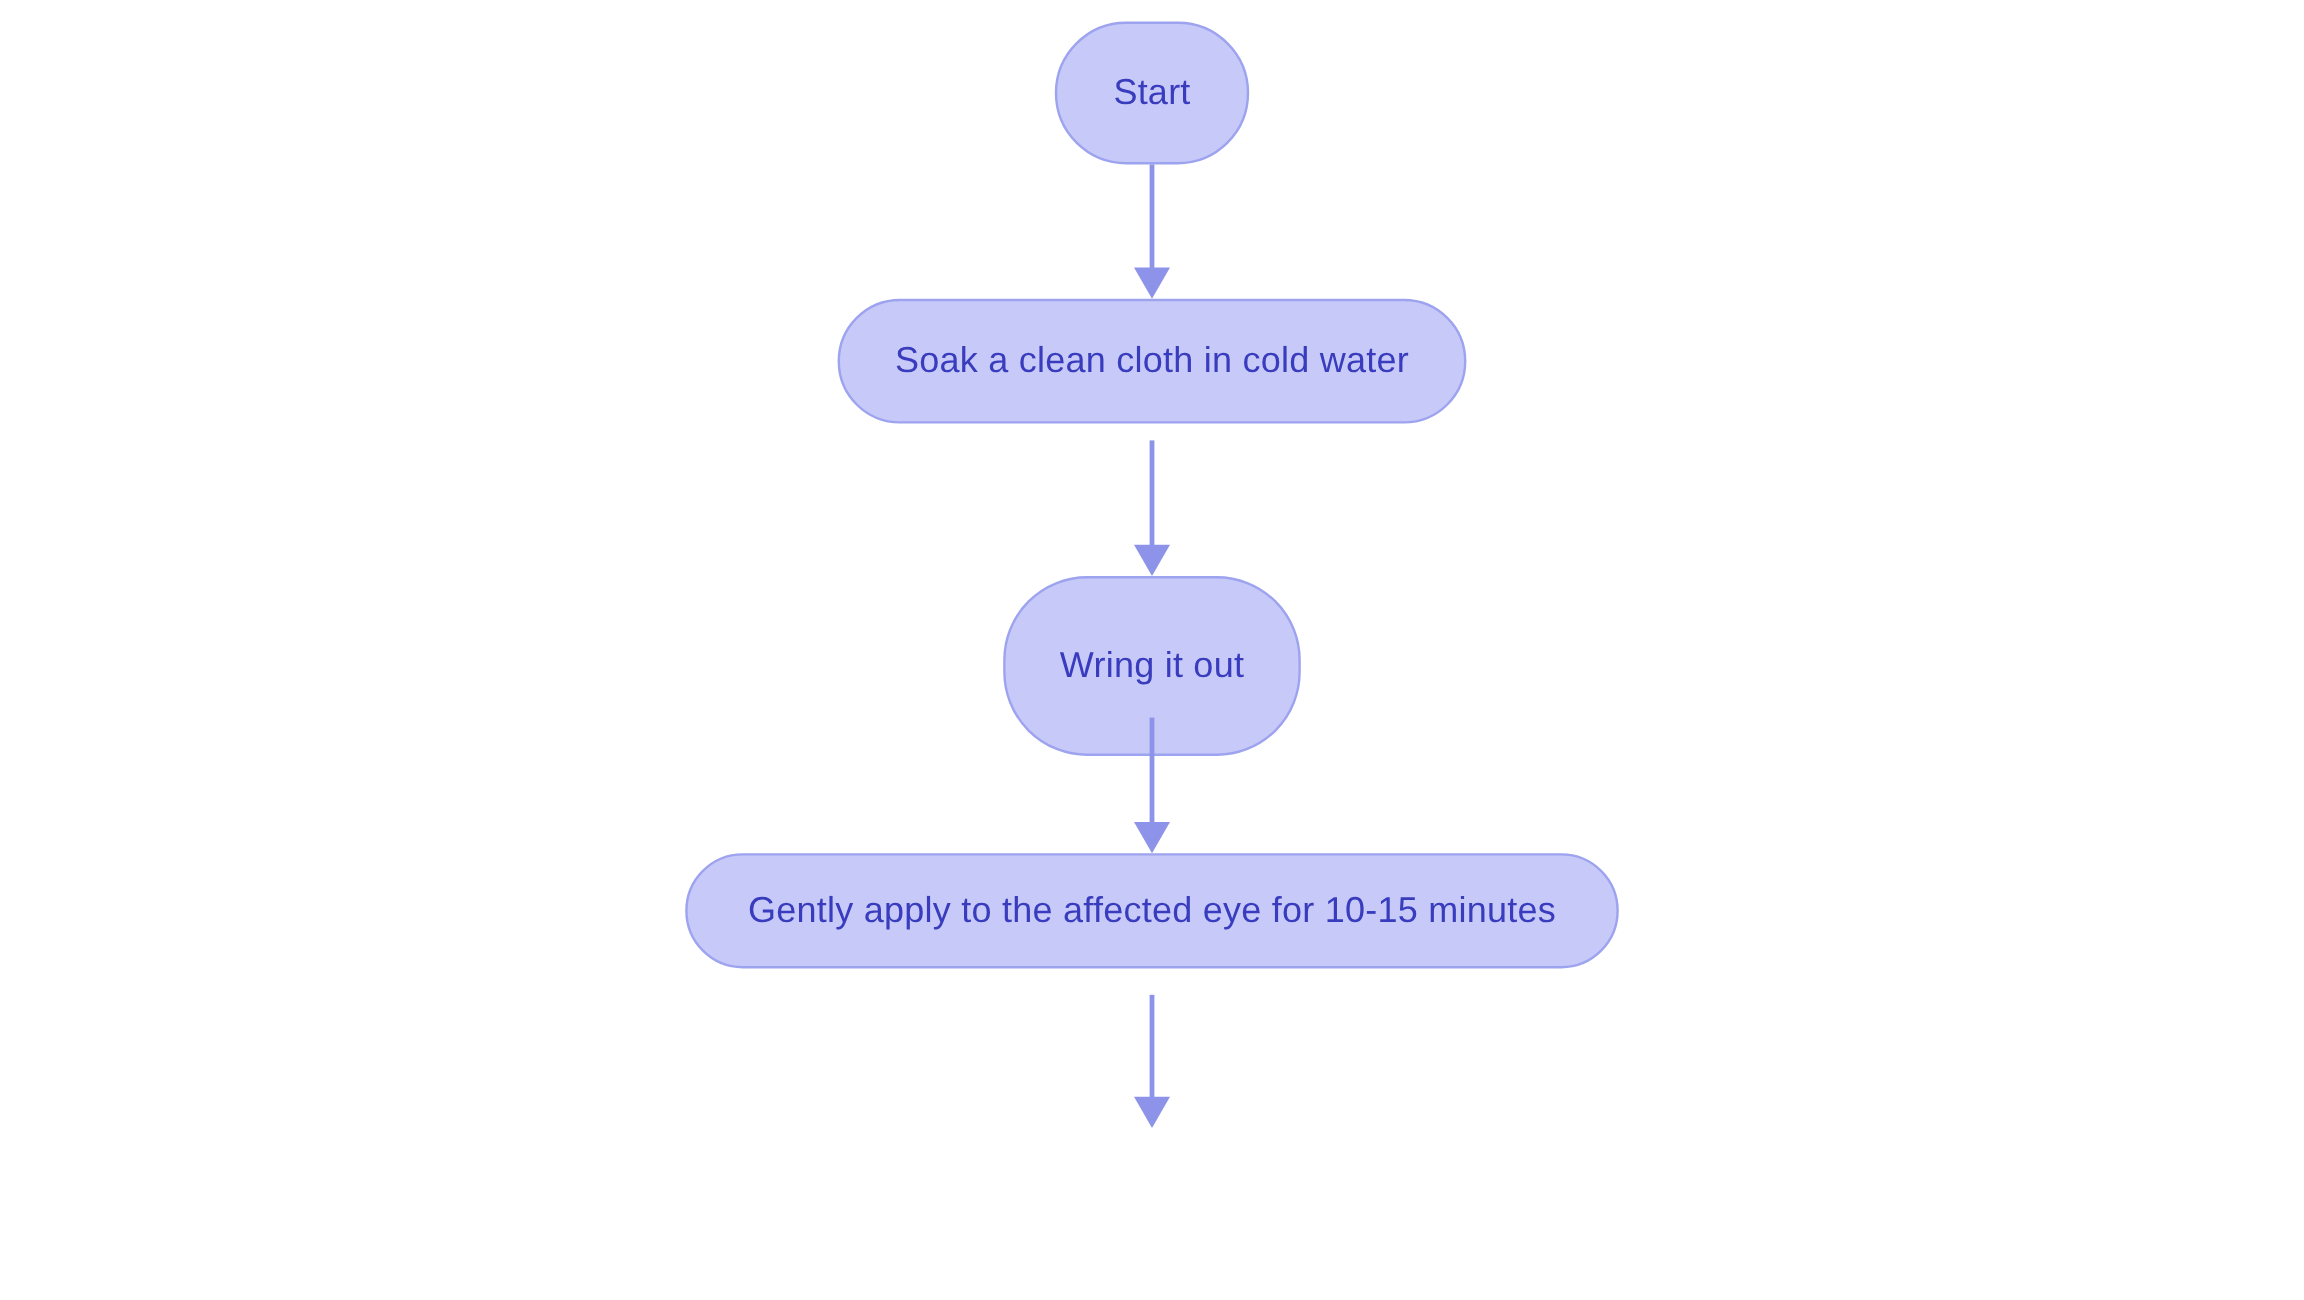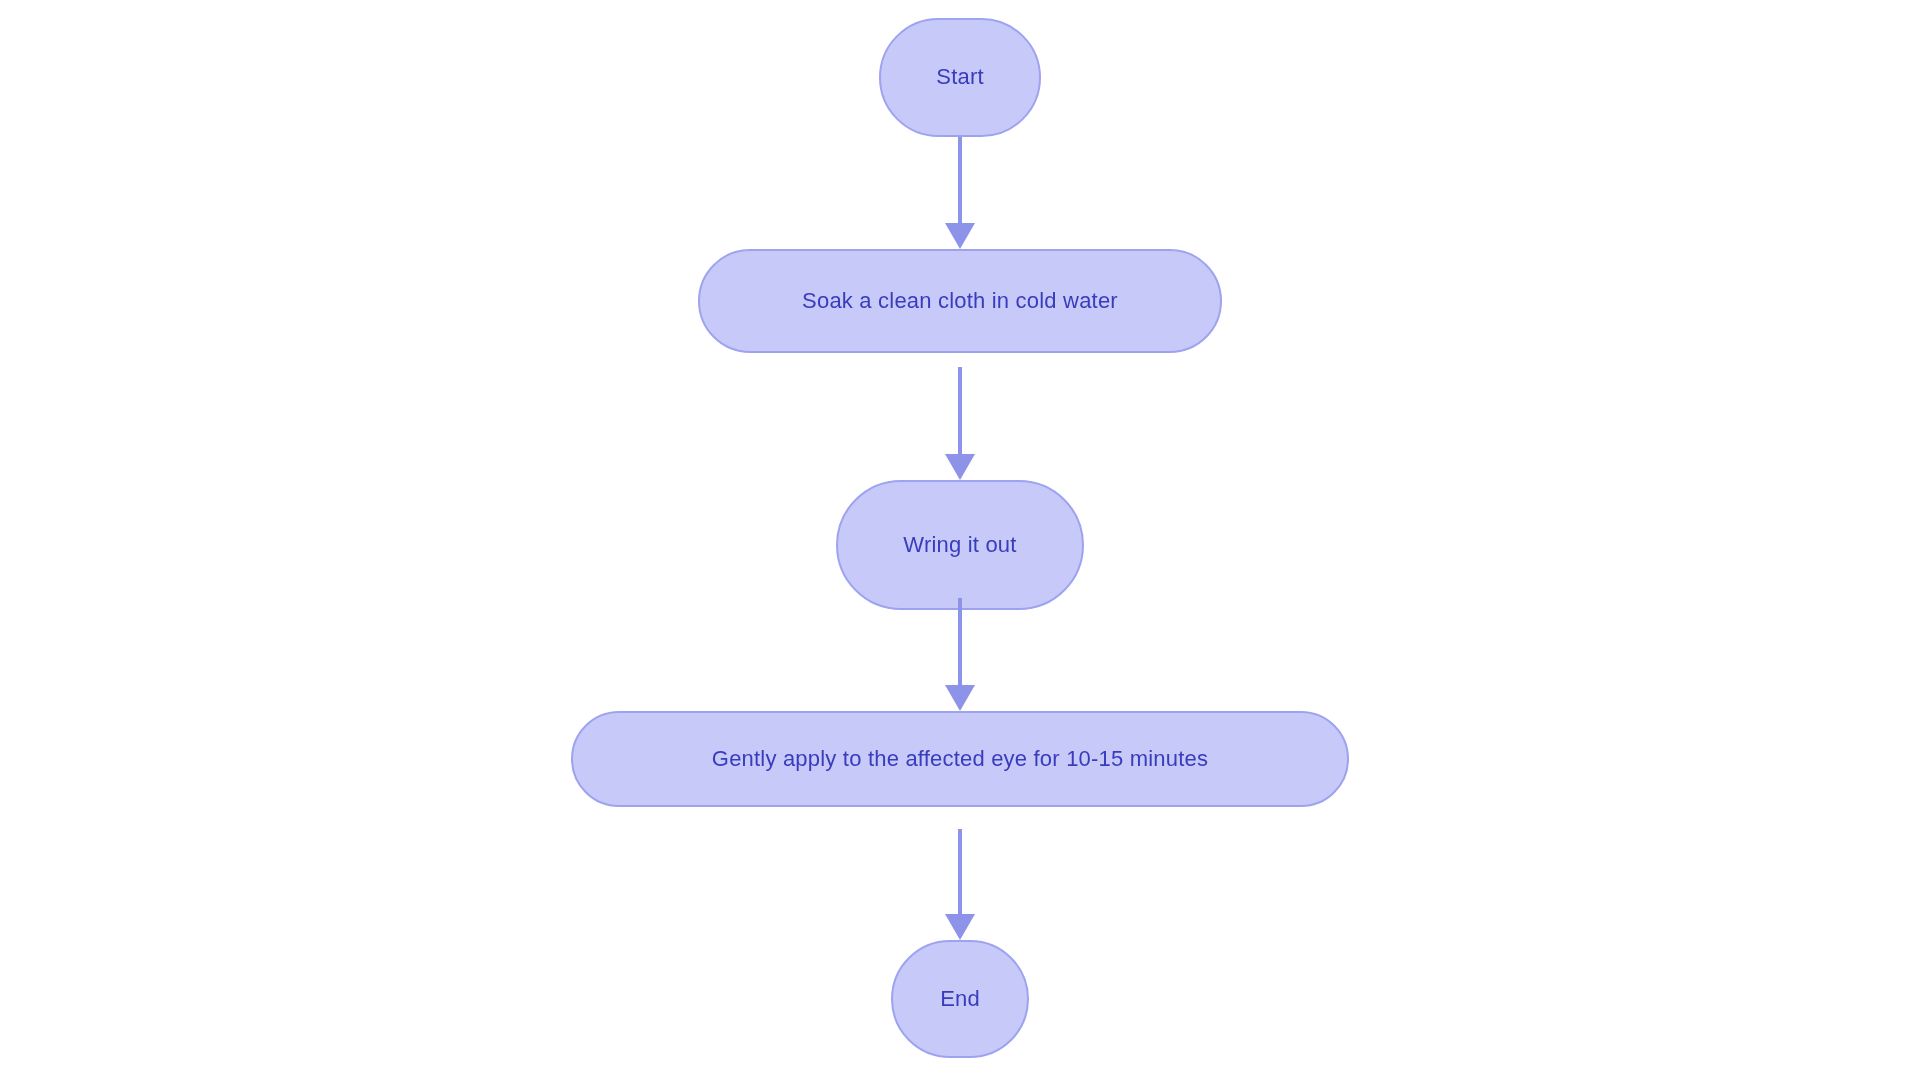--- a/index.html
+++ b/index.html
@@ -19,28 +19,28 @@
     position: absolute;
     box-sizing: border-box;
     background: #c7caf8;
     border: 2px solid #9da3ef;
     border-radius: 70px;
     display: flex;
     align-items: center;
     justify-content: center;
     text-align: center;
     color: #383cbd;
-    font-size: 22px;
+    font-size: 30px;
     line-height: 1.2;
     letter-spacing: 0.2px;
     white-space: nowrap;
   }
   .node-start { left: 879px; top: 18px;  width: 162px; height: 119px; border-radius: 60px; }
   .node-step1 { left: 698px; top: 249px; width: 524px; height: 104px; }
-  .node-step2 { left: 836px; top: 480px; width: 248px; height: 130px; text-align: right; }
+  .node-step2 { left: 836px; top: 480px; width: 248px; height: 150px; text-align: right; }
   .node-step3 { left: 571px; top: 711px; width: 778px; height: 96px; }
   .node-end   { left: 891px; top: 940px; width: 138px; height: 118px; border-radius: 60px; }
 
   .arrow {
     position: absolute;
     left: 945px;
     width: 30px;
   }
   .arrow .shaft {
     position: absolute;
@@ -102,17 +102,14 @@
 
   <div class="node node-step3">
     <span>Gently apply to the affected eye for 10-15 minutes</span>
   </div>
 
   <div class="arrow arrow-4">
     <div class="shaft"></div>
     <div class="head"></div>
   </div>
 
-  <div class="node node-end">
-    <span>End</span>
-  </div>
 
 </div>
 
 </body></html>

